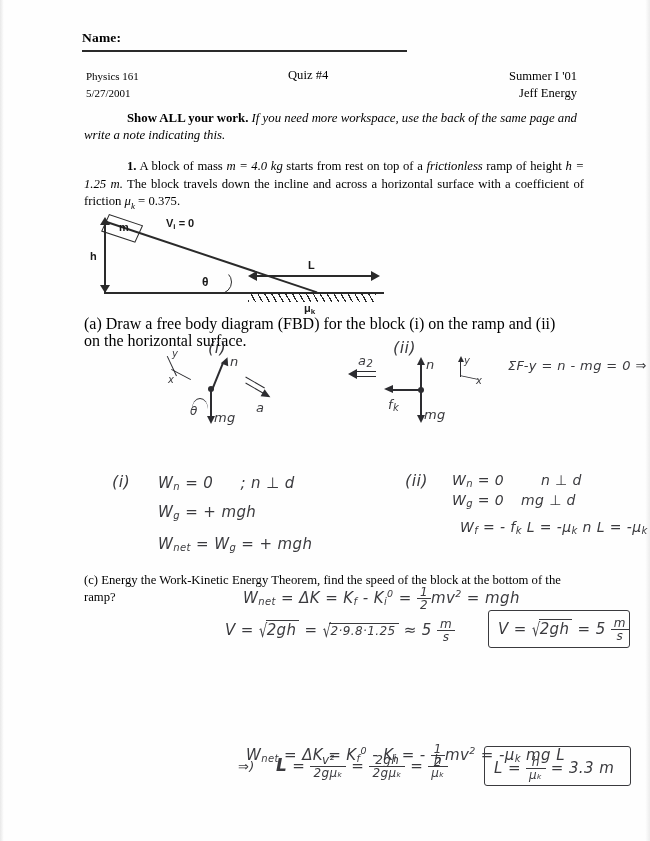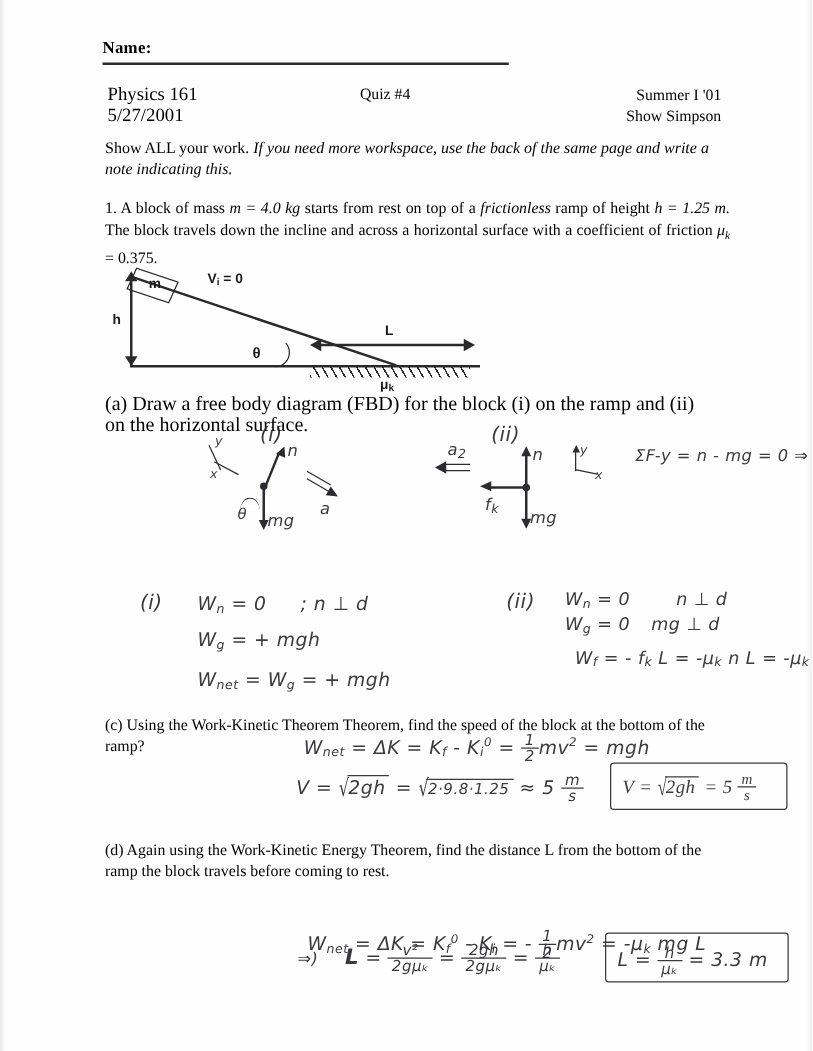--- a/index.html
+++ b/index.html
@@ -1,24 +1,24 @@
 <!DOCTYPE html>
 <html><head>
 <meta charset="utf-8">
 <style>
   html,body{margin:0;padding:0;background:#ffffff;}
   body{font-family:"Liberation Serif", serif;}
   .page{position:relative;width:650px;height:841px;background:#fefefe;overflow:hidden;}
   .scanedge{position:absolute;left:0;top:0;width:4px;height:841px;background:linear-gradient(to right,#e8e8e8,#ffffff);}
   .scanedge-r{position:absolute;right:0;top:0;width:5px;height:841px;background:linear-gradient(to left,#ededed,#ffffff);}
-  .bold{font-weight:normal;}
+  .bold{font-weight:bold;margin-left:43px;}
   .ital{font-style:italic;}
   .name-label{position:absolute;left:82px;top:30px;font-weight:bold;font-size:13.5px;letter-spacing:.2px;}
   .name-rule{position:absolute;left:82px;top:50px;width:325px;height:1.6px;background:#2a2a2a;}
-  .hdr-left{position:absolute;left:86px;top:68px;font-size:15px;line-height:17px;}
+  .hdr-left{position:absolute;left:86px;top:68px;font-size:11px;line-height:17px;}
   .hdr-mid{position:absolute;left:288px;top:68px;font-size:12.6px;}
   .hdr-right{position:absolute;right:73px;top:68px;text-align:right;font-size:12.6px;line-height:17px;}
   .showall{position:absolute;left:84px;top:110px;width:500px;font-size:12.8px;line-height:16.5px;}
   .q1{position:absolute;left:84px;top:158px;width:500px;font-size:12.7px;line-height:17.5px;text-align:justify;}
   .qa{position:absolute;left:84px;top:315px;width:480px;font-size:16px;line-height:17px;}
   .qb{position:absolute;left:84px;top:438px;width:490px;font-size:12.7px;line-height:17px;}
   .qc{position:absolute;left:84px;top:572px;width:480px;font-size:12.7px;line-height:17px;}
   .qd{position:absolute;left:84px;top:672px;width:490px;font-size:12.7px;line-height:17px;}
 
   
@@ -51,21 +51,21 @@
   <div class="name-label">Name:</div>
   <div class="name-rule"></div>
 
   <div class="hdr-left">
     <div>Physics 161</div>
     <div>5/27/2001</div>
   </div>
   <div class="hdr-mid">Quiz #4</div>
   <div class="hdr-right">
     <div>Summer I '01</div>
-    <div>Show Simpson</div>
+    <div>Jeff Energy</div>
   </div>
 
   <div class="showall">
     <span class="bold">Show ALL your work.</span>
     <span class="ital">If you need more workspace, use the back of the same page and write a note indicating this.</span>
   </div>
 
   <div class="q1">
     <span class="bold">1.</span>
     <span>A block of mass </span><span class="ital">m = 4.0 kg</span><span> starts from rest on top of a </span><span class="ital">frictionless</span><span> ramp of height </span><span class="ital">h = 1.25 m.</span><span> The block travels down the incline and across a horizontal surface with a coefficient of friction </span><span class="ital">μ</span><sub style="font-style:italic;font-size:9px">k</sub><span> = 0.375.</span>
@@ -188,36 +188,35 @@
     <span style="margin-left:32px">n ⊥ d</span>
   </div>
   <div class="hw" style="left:452px;top:492px;white-space:nowrap;font-size:14px;">
     <span>W</span><span class="sm">g</span><span> = 0</span>
     <span style="margin-left:12px">mg ⊥ d</span>
   </div>
   <div class="hw" style="left:460px;top:519px;white-space:nowrap;font-size:14px;">
     <span>W</span><span class="sm">f</span><span> = - f</span><span class="sm">k</span><span> L = -μ</span><span class="sm">k</span><span> n L = -μ</span><span class="sm">k</span><span> mg L</span>
   </div>
 
-  <div class="qc">(c) Using the Work-Kinetic Theorem Theorem, find the speed of the block at the bottom of the ramp?</div>
+  <div class="qc">(c) Energy the Work-Kinetic Energy Theorem, find the speed of the block at the bottom of the ramp?</div>
 
   <div class="hw" style="left:243px;top:586px;white-space:nowrap;">
     <span>W</span><span class="sm">net</span><span> = ΔK = K</span><span class="sm">f</span><span> - K</span><span class="sm">i</span><span class="sup">0</span><span> = </span><span class="frac"><span class="num">1</span><span class="den">2</span></span><span>mv</span><span class="sup">2</span><span> = mgh</span>
   </div>
 
-  <div class="hw" style="left:225px;top:618px;white-space:nowrap;margin-left:12px;">
+  <div class="hw" style="left:225px;top:618px;white-space:nowrap;">
     <span>V = </span><span class="radsign">√</span><span class="rad">2gh</span><span> = </span><span class="radsign">√</span><span class="rad" style="font-size:12px">2·9.8·1.25</span><span> ≈ 5 </span><span class="frac"><span class="num">m</span><span class="den">s</span></span>
   </div>
 
   <div class="boxans" style="left:488px;top:610px;width:140px;height:36px;"></div>
-  <div class="hw" style="left:498px;top:617px;white-space:nowrap;font-family:Liberation Serif, serif;">
+  <div class="hw" style="left:498px;top:617px;white-space:nowrap;">
     <span>V = </span><span class="radsign">√</span><span class="rad">2gh</span><span> = 5 </span><span class="frac"><span class="num">m</span><span class="den">s</span></span>
   </div>
 
-  <div class="qd">(d) Again using the Work-Kinetic Energy Theorem, find the distance L from the bottom of the ramp the block travels before coming to rest.</div>
 
   <div class="hw" style="left:218px;top:743px;white-space:nowrap;margin-left:28px;">
     <span>W</span><span class="sm">net</span><span> = ΔK = K</span><span class="sm">f</span><span class="sup">0</span><span> - K</span><span class="sm">i</span><span> = - </span><span class="frac"><span class="num">1</span><span class="den">2</span></span><span>mv</span><span class="sup">2</span><span> = -μ</span><span class="sm">k</span><span> mg L</span>
   </div>
 
   <div class="hw" style="left:238px;top:754px;white-space:nowrap;">
     <span style="font-size:13px">⇒)</span>
     <span class="big bold" style="margin-left:16px;font-weight:bold">L</span><span> = </span><span class="frac"><span class="num">v²</span><span class="den">2gμₖ</span></span><span> = </span><span class="frac"><span class="num">2gh</span><span class="den">2gμₖ</span></span><span> = </span><span class="frac"><span class="num">h</span><span class="den">μₖ</span></span>
   </div>
 

